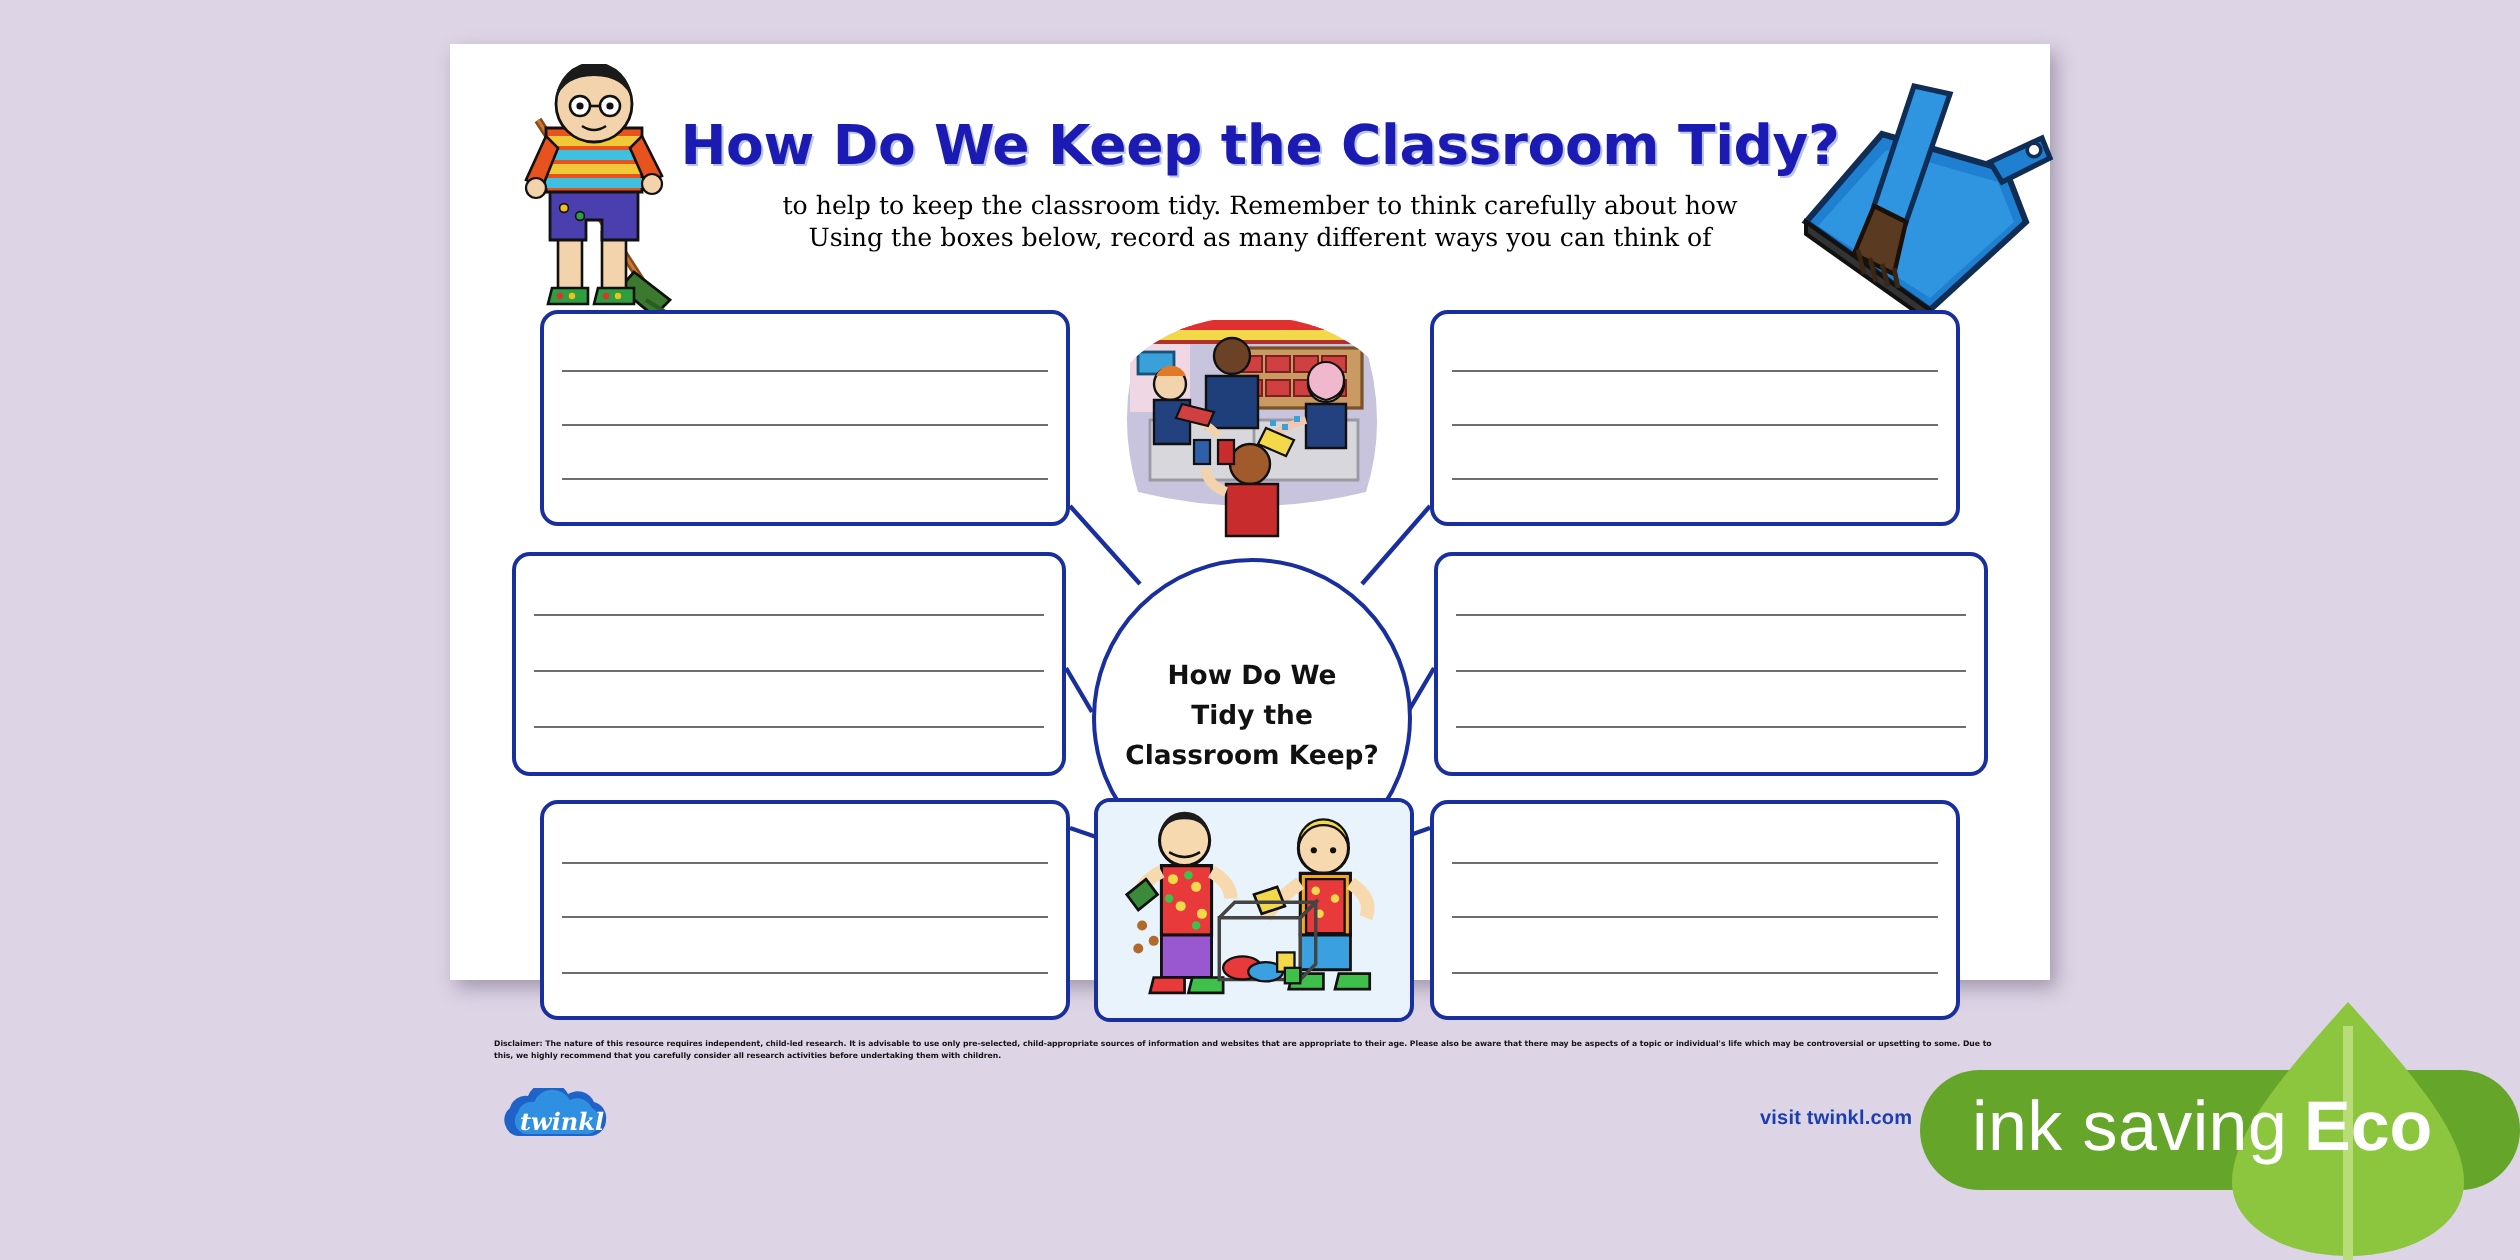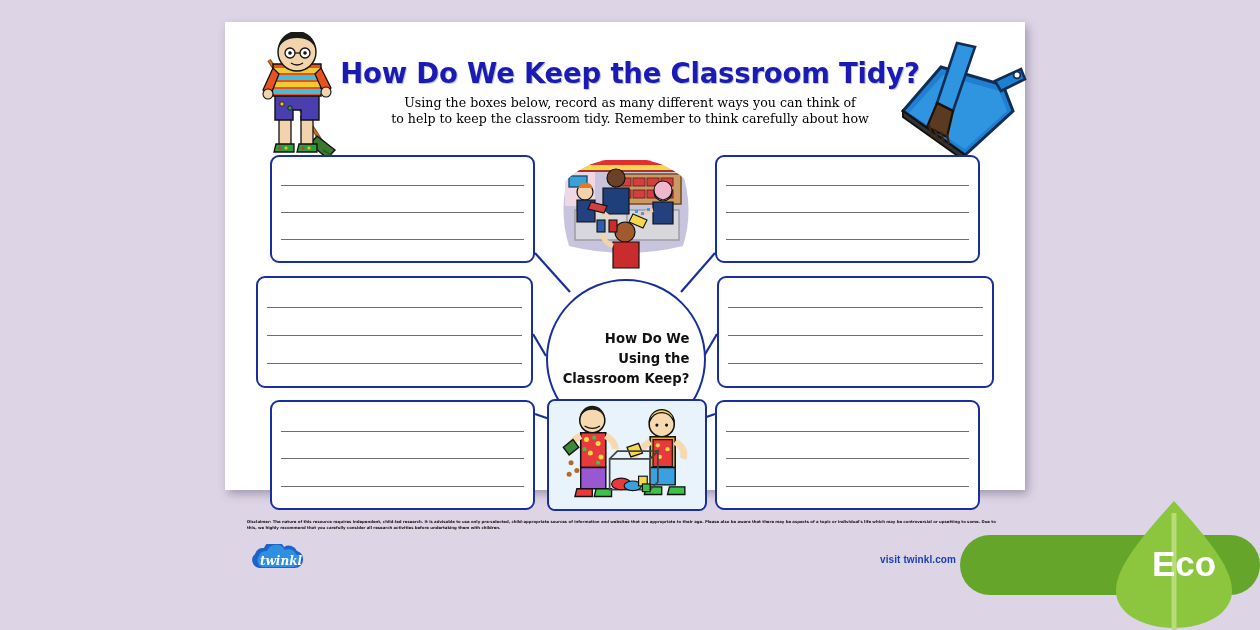--- a/index.html
+++ b/index.html
@@ -74,21 +74,21 @@
   .centre {
     position: absolute; left: 321px; top: 257px;
     width: 160px; height: 160px;
     border: 2.4px solid #1a2f9e;
     border-radius: 50%;
     background: #fff;
     display: flex; align-items: center; justify-content: center;
     z-index: 4;
   }
   .centre-text {
-    text-align: right;
+    text-align: center;
     font-family: "DejaVu Sans", sans-serif;
     font-weight: bold;
     font-size: 13.2px;
     line-height: 20px;
     color: #111;
   }
 
   
   .photo {
     position: absolute; z-index: 5;
@@ -138,22 +138,22 @@
 </head>
 <body>
 
 <div id="stage">
 
   <div id="sheet">
 
     <div class="title">How Do We Keep the Classroom Tidy?</div>
 
     <div class="subtitle">
+      <div>to help to keep the classroom tidy. Remember to think carefully about how</div>
       <div>Using the boxes below, record as many different ways you can think of</div>
-      <div>to help to keep the classroom tidy. Remember to think carefully about how</div>
     </div>
 
     <svg class="art-boy" viewBox="0 0 92 130">
 
       <line x1="14" y1="28" x2="68" y2="112" stroke="#8a4a18" stroke-width="4"></line>
       <line x1="14" y1="28" x2="68" y2="112" stroke="#c87a34" stroke-width="1.6"></line>
 
       <path d="M62 104 L80 118 L72 126 L55 112 Z" fill="#3b7a2e" stroke="#111" stroke-width="1.4"></path>
       <path d="M68 118 L84 128" stroke="#2b5c20" stroke-width="2"></path>
 
@@ -241,21 +241,21 @@
     </div>
     <div class="wbox" id="box-br">
       <div class="rule r1"></div>
       <div class="rule r2"></div>
       <div class="rule r3"></div>
     </div>
 
     <div class="centre">
       <div class="centre-text">
         <div>How Do We</div>
-        <div>Using the</div>
+        <div>Tidy the</div>
         <div>Classroom Keep?</div>
       </div>
     </div>
 
     <svg class="photo" id="photo-top" viewBox="0 0 150 112">
       <path d="M20 10 q55 -12 110 0 q14 40 2 78 q-57 14 -114 0 q-12 -40 2 -78 z" fill="#c8c4dd"></path>
       <rect x="18" y="6" width="112" height="7" fill="#f3d84a" stroke="#b03030" stroke-width="2"></rect>
       <rect x="18" y="2" width="112" height="5" fill="#e03030"></rect>
       <rect x="14" y="14" width="30" height="34" fill="#efd8e4"></rect>
       <rect x="18" y="18" width="18" height="11" fill="#3aa0d8" stroke="#16527a" stroke-width="1.4"></rect>
@@ -367,16 +367,17 @@
 
     <div class="visit">visit twinkl.com</div>
   </div>
 
   <div id="eco">
     <div class="eco-pill"></div>
     <svg class="eco-leaf" viewBox="0 0 116 131">
       <path d="M58 2 C96 44 116 70 116 92 C116 114 90 129 58 129 C26 129 0 114 0 92 C0 70 20 44 58 2 Z" fill="#8cc63f"></path>
       <line x1="58" y1="14" x2="58" y2="131" stroke="#b8dc78" stroke-width="5"></line>
     </svg>
+    <div class="eco-ink">ink saving</div>
     <div class="eco-word">Eco</div>
   </div>
 
 </div>
 
 </body></html>

